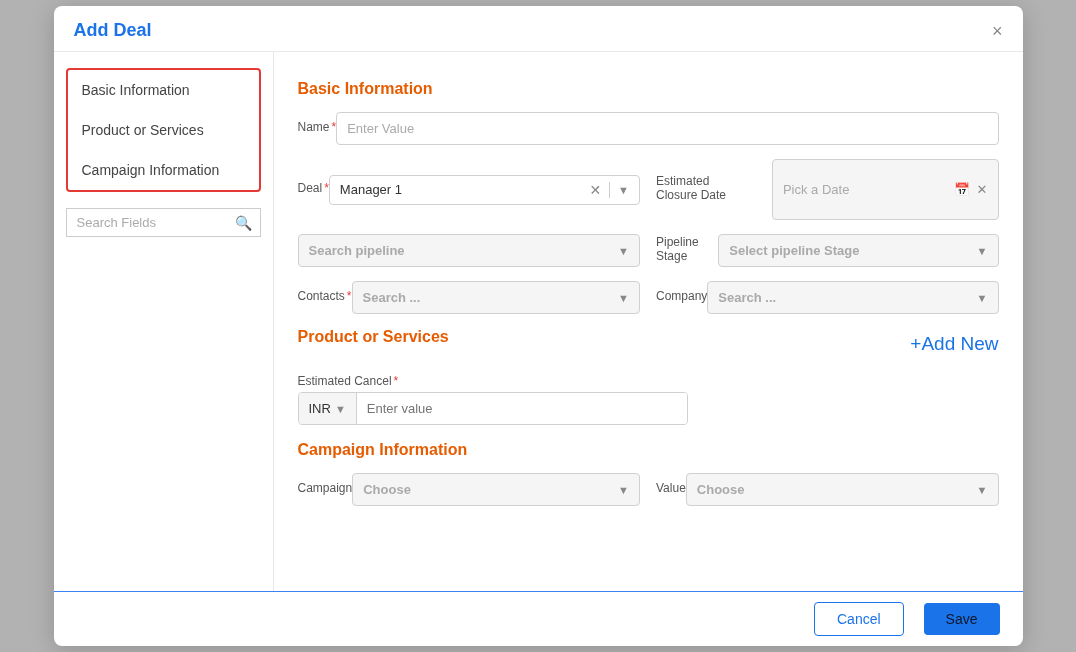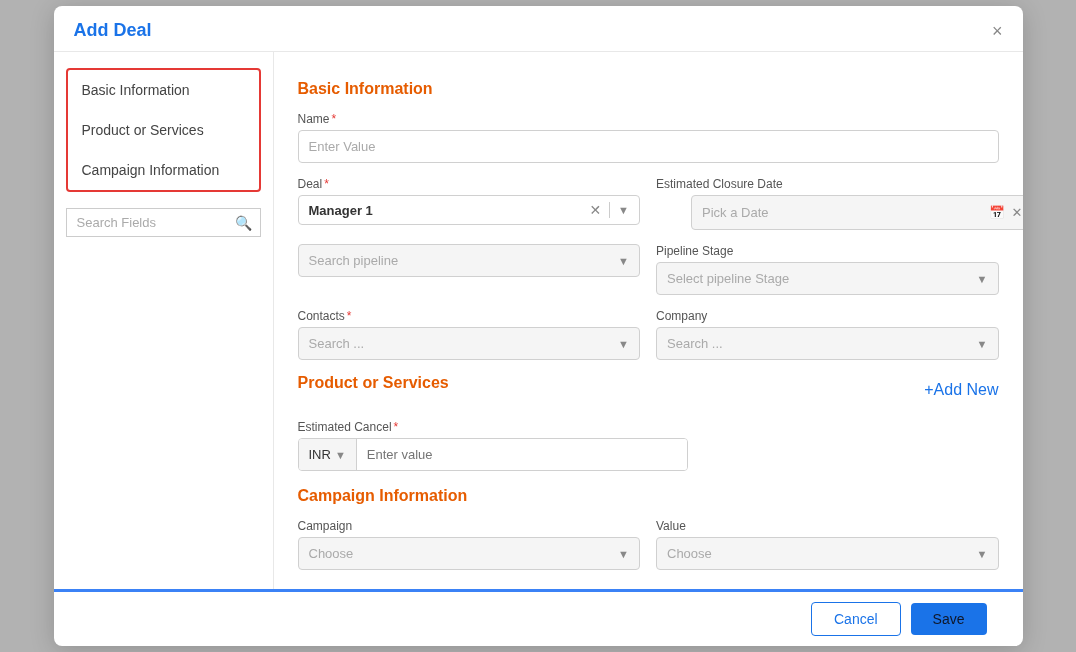--- a/index.html
+++ b/index.html
@@ -15,40 +15,40 @@
     .sidebar-nav-item { padding: 12px 14px; font-size: 14px; cursor: pointer; color: #444; }
     .sidebar-search { margin: 16px 12px 0 12px; position: relative; }
     .sidebar-search input { width: 100%; border: 1px solid #ccc; border-radius: 0; padding: 6px 32px 6px 10px; font-size: 13px; color: #555; outline: none; }
     .sidebar-search input::placeholder { color: #aaa; }
     .sidebar-search .search-icon { position: absolute; right: 8px; top: 50%; transform: translateY(-50%); color: #888; font-size: 14px; }
     .main-content { flex: 1; overflow-y: auto; padding: 20px 24px 0 24px; }
     .section-title { font-size: 16px; font-weight: 600; color: #e65c00; margin-bottom: 14px; }
     .field-label { font-size: 12px; color: #555; margin-bottom: 4px; }
     .field-label span.required { color: #e53935; margin-left: 2px; }
     .field-row { display: flex; gap: 16px; margin-bottom: 14px; }
-    .field-col { flex: 1; display: flex; flex-direction: column; }
+    .field-col { flex: 1; display: flex; flex-direction: row; align-items: center; }
     .input-field { border: 1px solid #d0d0d0; border-radius: 4px; padding: 8px 10px; font-size: 13px; color: #333; background: #fff; width: 100%; outline: none; }
     .input-field::placeholder { color: #aaa; }
-    .select-field { border: 1px solid #d0d0d0; border-radius: 4px; padding: 8px 10px; font-size: 13px; color: #333; background: #f5f5f5; width: 100%; display: flex; align-items: center; justify-content: space-between; cursor: pointer; }
+    .select-field { border: 1px solid #d0d0d0; border-radius: 4px; padding: 8px 10px; font-size: 13px; color: #333; background: #f5f5f5; width: 100%; display: flex; align-items: center; justify-content: space-between; cursor: pointer; font-weight: bold; }
     .select-field .placeholder { color: #aaa; }
     .owner-field { border: 1px solid #d0d0d0; border-radius: 4px; padding: 6px 10px; font-size: 13px; color: #333; background: #fff; width: 100%; display: flex; align-items: center; justify-content: space-between; }
-    .owner-field .owner-value { flex: 1; font-size: 13px; color: #333; font-weight: bold; }
+    .owner-field .owner-value { flex: 1; font-size: 13px; color: #333; }
     .owner-field .owner-actions { display: flex; align-items: center; gap: 4px; }
     .owner-field .divider { width: 1px; height: 16px; background: #ccc; margin: 0 4px; }
-    .date-field { border: 1px solid #d0d0d0; border-radius: 4px; padding: 9px 10px; font-size: 13px; background: #f5f5f5; width: 100%; display: flex; align-items: center; justify-content: space-between; margin-left: 35px; }
+    .date-field { border: 1px solid #d0d0d0; border-radius: 4px; padding: 22px 10px; font-size: 13px; background: #f5f5f5; width: 100%; display: flex; align-items: center; justify-content: space-between; margin-left: 35px; }
     .date-field .date-placeholder { color: #aaa; flex: 1; }
     .date-field .date-icons { display: flex; align-items: center; gap: 6px; color: #888; }
     .chevron-icon { color: #888; font-size: 11px; }
     .section-divider { margin: 8px 0 14px 0; }
     .products-header { display: flex; align-items: center; justify-content: space-between; margin-bottom: 14px; }
-    .add-new-btn { color: #1a73e8; font-size: 16px; cursor: pointer; font-weight: 500; text-align: center; }
+    .add-new-btn { color: #1a73e8; font-size: 19px; cursor: pointer; font-weight: 500; text-align: center; }
     .estimated-row { display: flex; align-items: center; gap: 0; border: 1px solid #d0d0d0; border-radius: 4px; overflow: hidden; width: 390px; }
     .currency-select { display: flex; align-items: center; gap: 4px; padding: 8px 10px; border-right: 1px solid #d0d0d0; background: #f5f5f5; font-size: 13px; color: #333; cursor: pointer; }
     .estimated-input { border: none; outline: none; padding: 8px 10px; font-size: 13px; color: #aaa; flex: 1; }
-    .modal-footer { display: flex; align-items: center; justify-content: flex-end; padding: 10px 36px; border-top: 3px solid #3b82f6; gap: 10px; flex-shrink: 0; }
+    .modal-footer { display: flex; align-items: center; justify-content: flex-end; padding: 10px 23px; border-top: 1px solid #3b82f6; gap: 20px; flex-shrink: 0; }
     .cancel-btn { border: 1px solid #1a73e8; background: #fff; color: #1a73e8; border-radius: 4px; padding: 8px 22px; font-size: 14px; cursor: pointer; }
     .save-btn { background: #1a73e8; color: #0f172a; border: none; border-radius: 4px; padding: 8px 22px; font-size: 14px; cursor: pointer; }
     .x-icon { color: #888; font-size: 14px; cursor: pointer; }
   </style>
 </head>
 <body>
 
 <div class="modal-overlay">
   <div class="modal">
 

